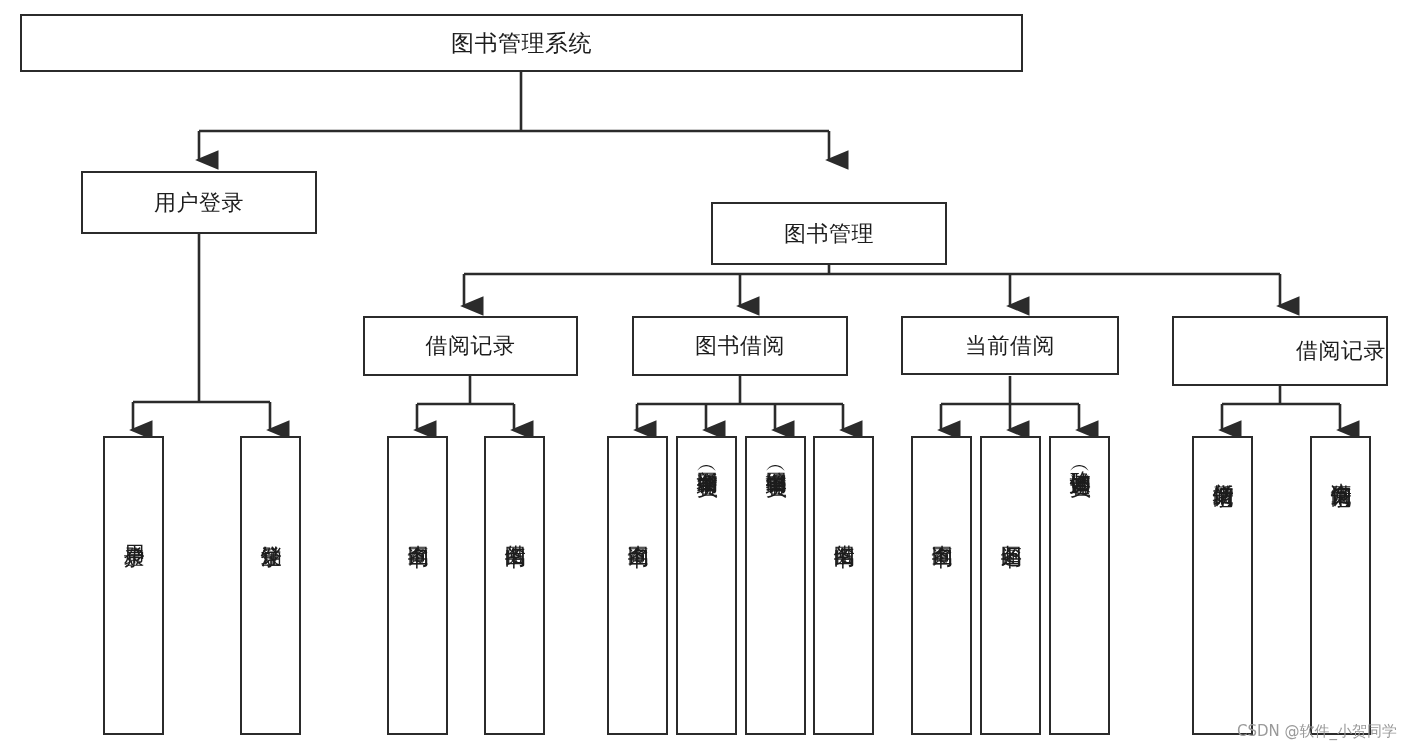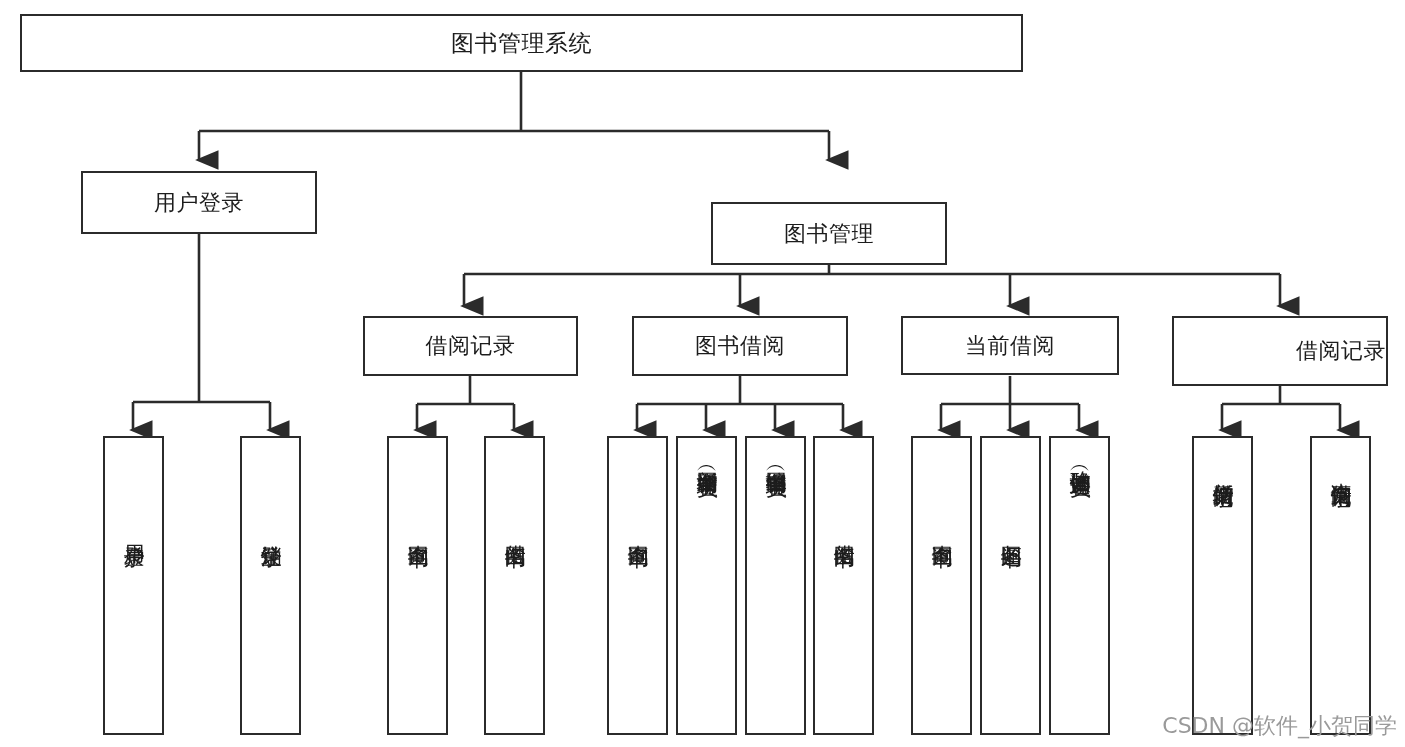--- a/index.html
+++ b/index.html
@@ -57,21 +57,21 @@
     white-space: nowrap;
     display: block;
   }
   .node.leaf.pad-mid { padding-top: 90px; }
   .node.leaf.pad-small { padding-top: 28px; }
   .node.leaf.pad-tiny { padding-top: 16px; }
   #watermark {
     position: absolute;
     right: 8px;
     bottom: 6px;
-    font-size: 22px;
+    font-size: 15px;
     color: #9a9a9a;
     z-index: 5;
     white-space: nowrap;
   }
 </style>
 </head>
 <body>
 
 <div id="canvas">
 

